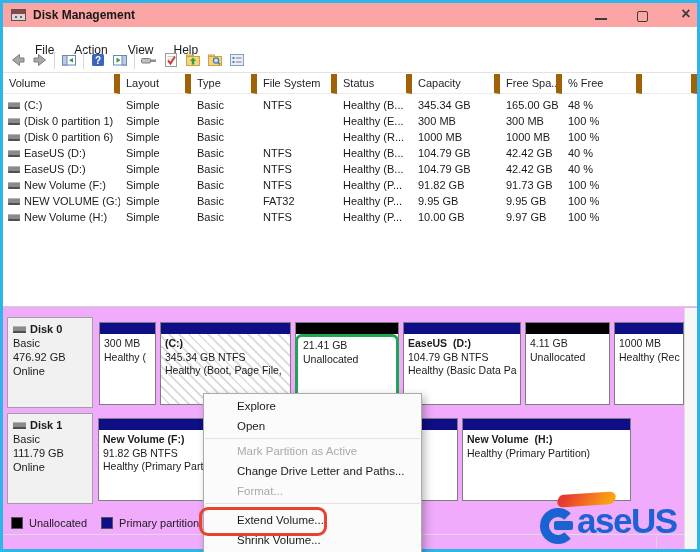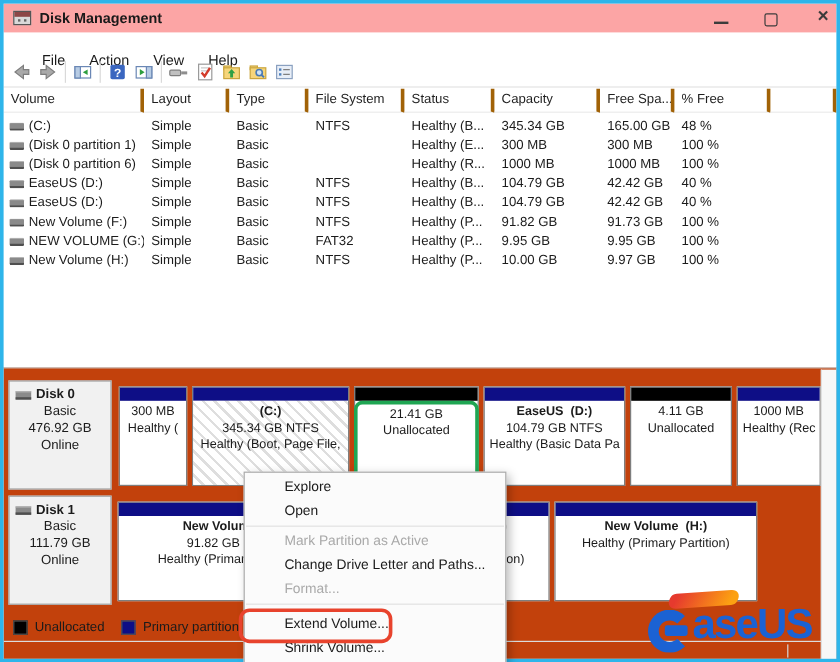--- a/index.html
+++ b/index.html
@@ -35,30 +35,30 @@
   .toolbar { position:absolute; left:3px; top:47px; right:3px; height:26px; display:flex; align-items:center;
              padding-left:4px; border-bottom:1px solid #e3e3e3; }
   .tbtn { width:22px; height:20px; display:flex; align-items:center; justify-content:center; }
   .tsep { width:1px; height:18px; background:#d9d9d9; margin:0 3px; }
 
   
   .vtable { position:absolute; left:3px; top:74px; right:3px; height:232px; background:#fff; }
   .vgrid { display:grid; grid-template-columns:117px 71px 66px 80px 75px 88px 62px 80px 1fr; }
   .vhead { height:20px; }
   .vhead .hc { font-size:11px; color:#1f1f1f; line-height:19px; padding-left:6px;
-               border-right:3px solid #a16207; border-bottom:1px solid #ececec; overflow:hidden; white-space:nowrap; }
+               border-right:6px solid #a16207; border-bottom:1px solid #ececec; overflow:hidden; white-space:nowrap; }
   .vbody { margin-top:3px; }
   .vrow { height:16px; }
   .vc { font-size:11px; line-height:16px; padding-left:6px; white-space:nowrap; overflow:hidden; }
   .vc.c0 { display:flex; align-items:center; gap:4px; padding-left:5px; }
   .vicon { display:inline-block; width:12px; height:7px; background:#8a8a8a; border-top:1px solid #b5b5b5;
            border-bottom:2px solid #4f4f4f; border-radius:1px; flex:0 0 auto; }
 
   
-  .graph { position:absolute; left:3px; top:306px; right:3px; height:243px; background:#c2410c; border-top:1px solid #cfcfcf;text-align:center; }
+  .graph { position:absolute; left:3px; top:306px; right:3px; height:243px; background:#f0abfc; border-top:1px solid #cfcfcf; }
   .diskrow { position:absolute; left:0; right:0; }
   .dlabel { position:absolute; left:4px; width:86px; background:#f1f1f1; border:1px solid #a0a0a0; padding:4px 5px; }
   .dlabel .dn { font-size:11px; font-weight:bold; display:flex; align-items:center; gap:4px; line-height:14px; white-space:nowrap; }
   .dicon { display:inline-block; width:13px; height:7px; background:#8a8a8a; border-top:1px solid #b5b5b5;
            border-bottom:2px solid #4f4f4f; }
   .dlabel .dl { font-size:11px; line-height:14px; white-space:nowrap; }
 
   .part { position:absolute; height:83px; border:1px solid #7e7e7e; background:#fff; }
   .pstripe { height:11px; }
   .stripe-primary { background:#0e0e86; }

